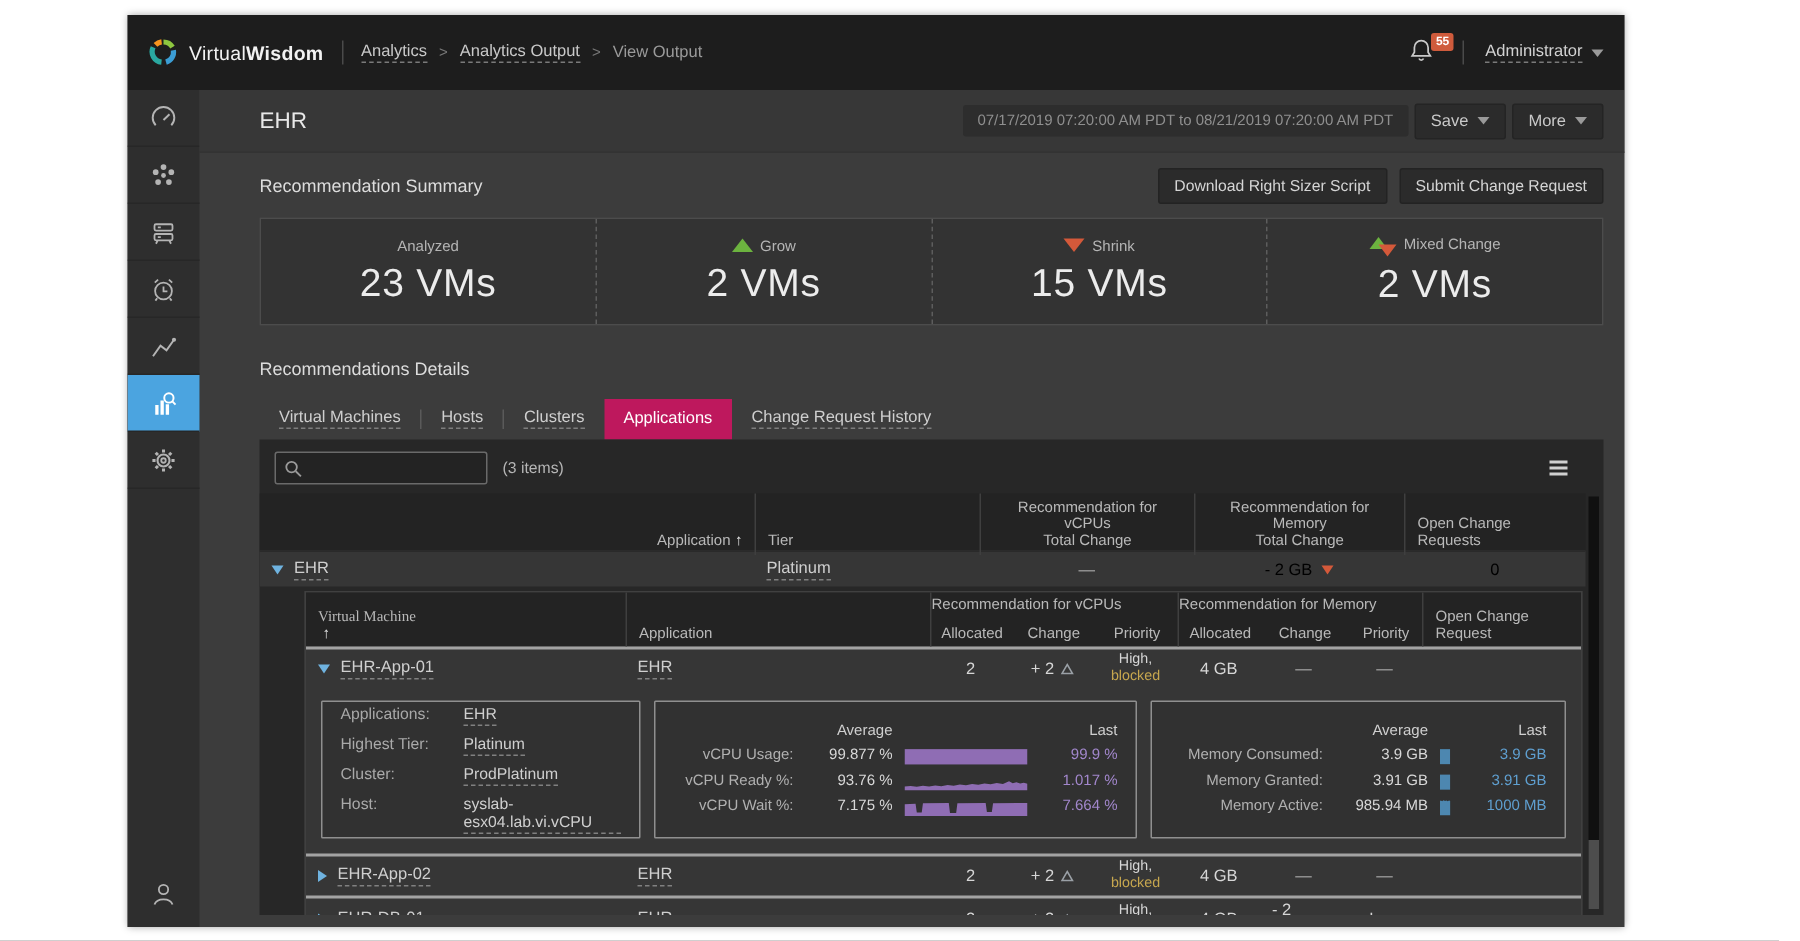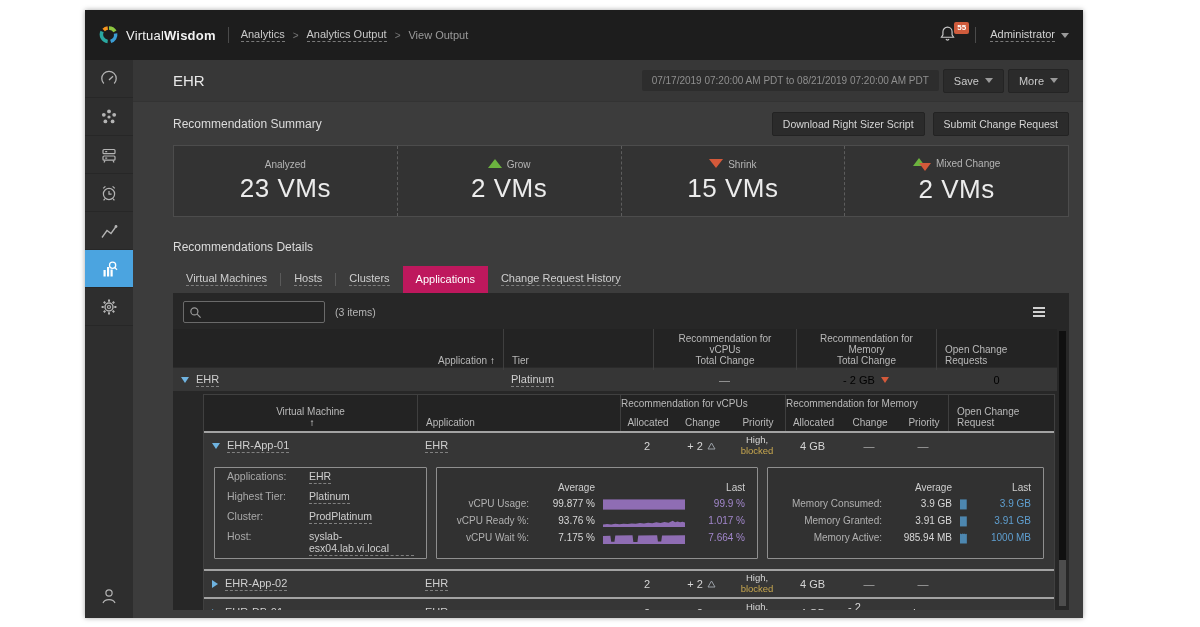--- a/index.html
+++ b/index.html
@@ -387,21 +387,21 @@
                 <span class="tri-dn-sm"></span>
               </div>
             <div class="cell-center">
                 <span>0</span>
               </div>
           </div>
 
           <div class="inner-wrap">
 
             <div class="inner-grid i-header">
-              <div class="hcell" style="flex-direction:column; align-items:center;">
+              <div class="hcell" style="flex-direction:column; align-items:flex-start;font-family:Liberation Serif, serif;">
                   <span>Virtual Machine</span>
                   <span class="sort-arrow">↑</span>
                 </div>
               <div class="hcell bl">
                   <span>Application</span>
                 </div>
               <div class="grp-head" style="grid-column:3/6; display:flex; flex-direction:column; justify-content:space-between; padding-bottom:3px;">
                 <span style="text-align:center;">Recommendation for vCPUs</span>
                 <span class="grp-row">
                     <span style="text-align:center;">Allocated</span>
@@ -464,21 +464,21 @@
                 <div class="info-row">
                     <span class="info-label">Highest Tier:</span>
                     <span class="link">Platinum</span>
                   </div>
                 <div class="info-row">
                     <span class="info-label">Cluster:</span>
                     <span class="link">ProdPlatinum</span>
                   </div>
                 <div class="info-row">
                     <span class="info-label">Host:</span>
-                    <span class="link">syslab-esx04.lab.vi.local</span>
+                    <span class="link">syslab-esx04.lab.vi.vCPU</span>
                   </div>
               </div>
 
               <div class="d-box metric-box" style="width:322px; flex:0 0 auto;">
                 <div class="m-grid vcpu-grid">
                   <span></span>
                     <span class="m-hdr m-avg">Average</span>
                     <span></span>
                     <span class="m-hdr m-last">Last</span>
                 </div>

